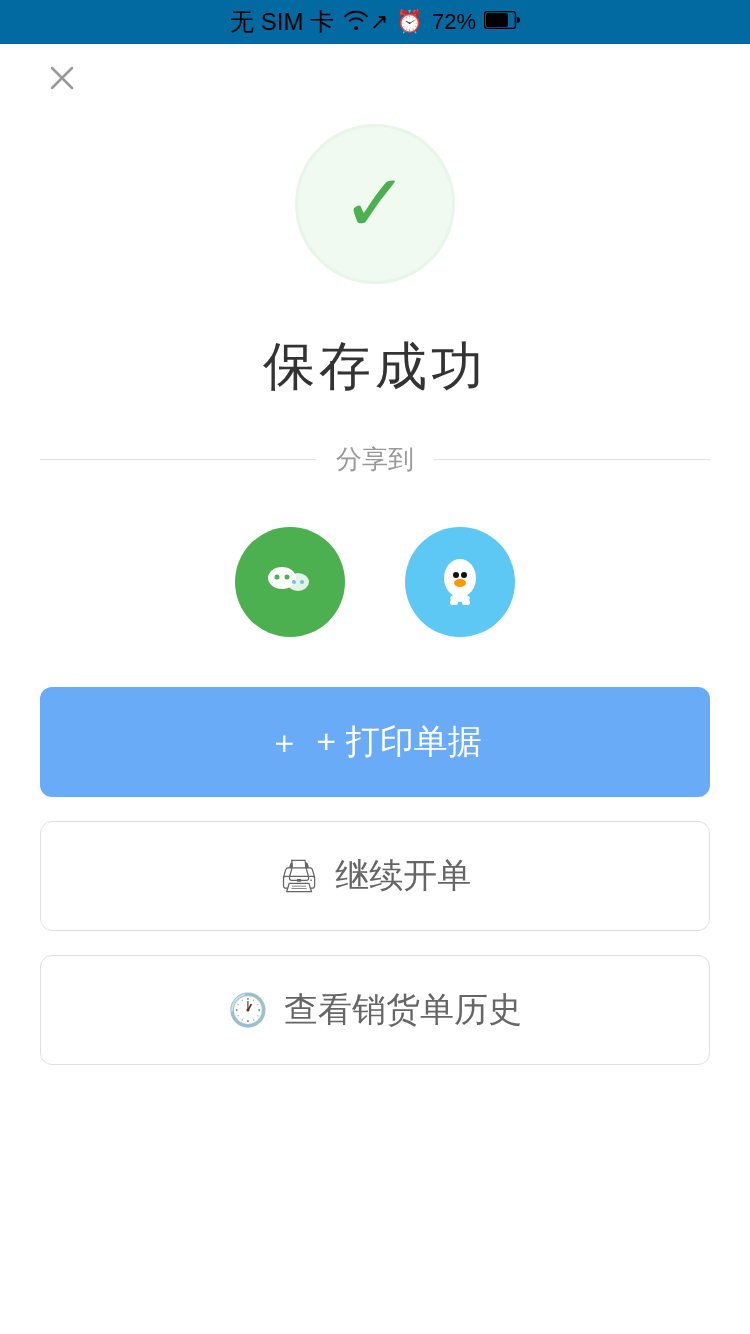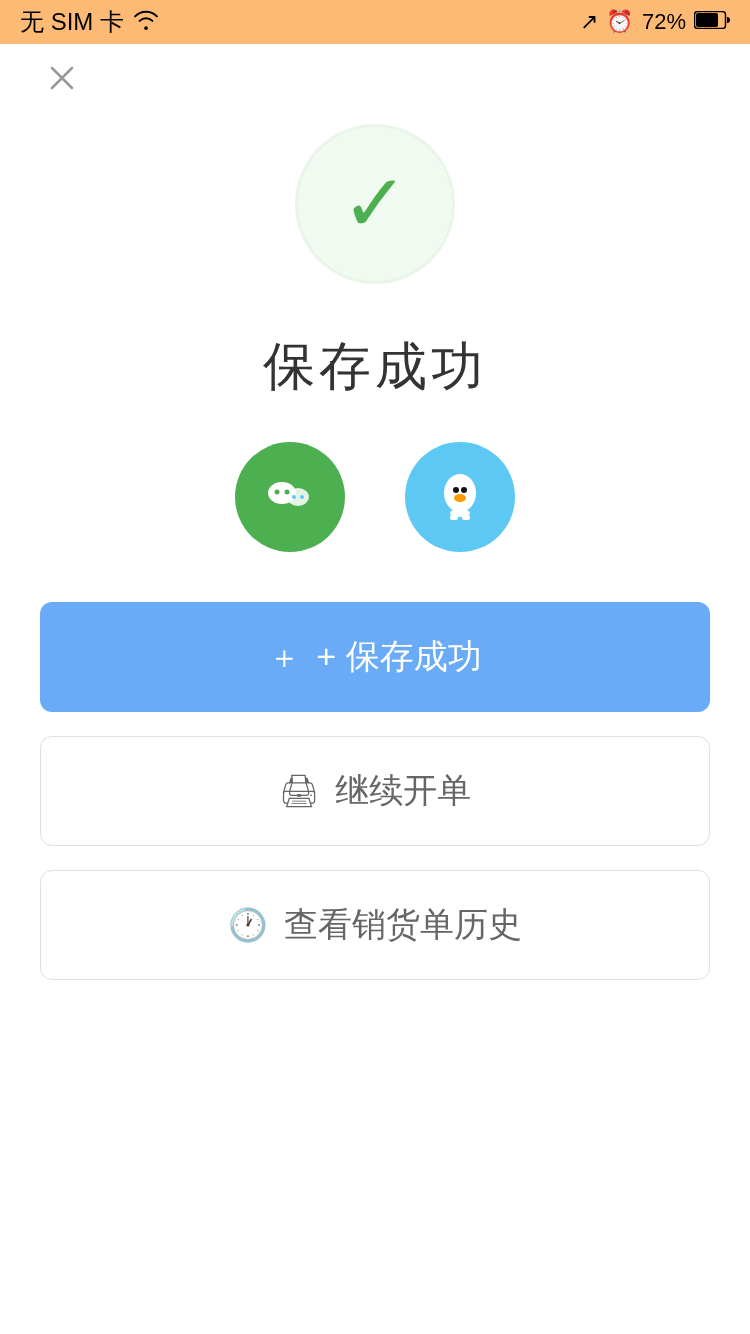--- a/index.html
+++ b/index.html
@@ -15,24 +15,24 @@
       background: #ffffff;
       font-family: -apple-system, "PingFang SC", "Helvetica Neue", sans-serif;
       position: relative;
       overflow-x: hidden;
     }
 
     
     .status-bar {
       width: 100%;
       height: 44px;
-      background: #fdba74;
-      display: flex;
-      align-items: center;
-      justify-content: space-between;
+      background: #0369a1;
+      display: flex;
+      align-items: center;
+      justify-content: center;
       padding: 0 20px;
     }
 
     .status-left {
       display: flex;
       align-items: center;
       gap: 8px;
       font-size: 24px;
       font-weight: 500;
       color: #000;
@@ -238,20 +238,25 @@
 
 <div class="main-content">
 
   <div class="success-circle">
     <span class="checkmark">✓</span>
   </div>
 
   <div class="success-title">保存成功</div>
 
   <div class="share-section">
+    <div class="share-divider">
+      <div class="divider-line"></div>
+      <span class="share-label">分享到</span>
+      <div class="divider-line"></div>
+    </div>
 
     <div class="share-icons">
 
       <div class="share-icon-btn wechat-btn">
         <svg width="60" height="60" viewBox="0 0 60 60" fill="none" xmlns="http://www.w3.org/2000/svg">
 
           <ellipse cx="22" cy="26" rx="14" ry="11" fill="white"></ellipse>
           <ellipse cx="38" cy="30" rx="11" ry="9" fill="white" fill-opacity="0.85"></ellipse>
           <circle cx="17" cy="25" r="2.5" fill="#4caf50"></circle>
           <circle cx="27" cy="25" r="2.5" fill="#4caf50"></circle>
@@ -274,21 +279,21 @@
           <rect x="32" y="50" width="8" height="5" rx="2" fill="white"></rect>
         </svg>
       </div>
     </div>
   </div>
 
   <div class="actions">
 
     <button class="action-btn btn-primary">
       <span class="btn-icon">＋</span>
-      <span>+ 保存成功</span>
+      <span>+ 打印单据</span>
     </button>
 
     <button class="action-btn btn-secondary">
       <span class="btn-icon">🖨</span>
       <span>继续开单</span>
     </button>
 
     <button class="action-btn btn-secondary">
       <span class="btn-icon">🕐</span>
       <span>查看销货单历史</span>

